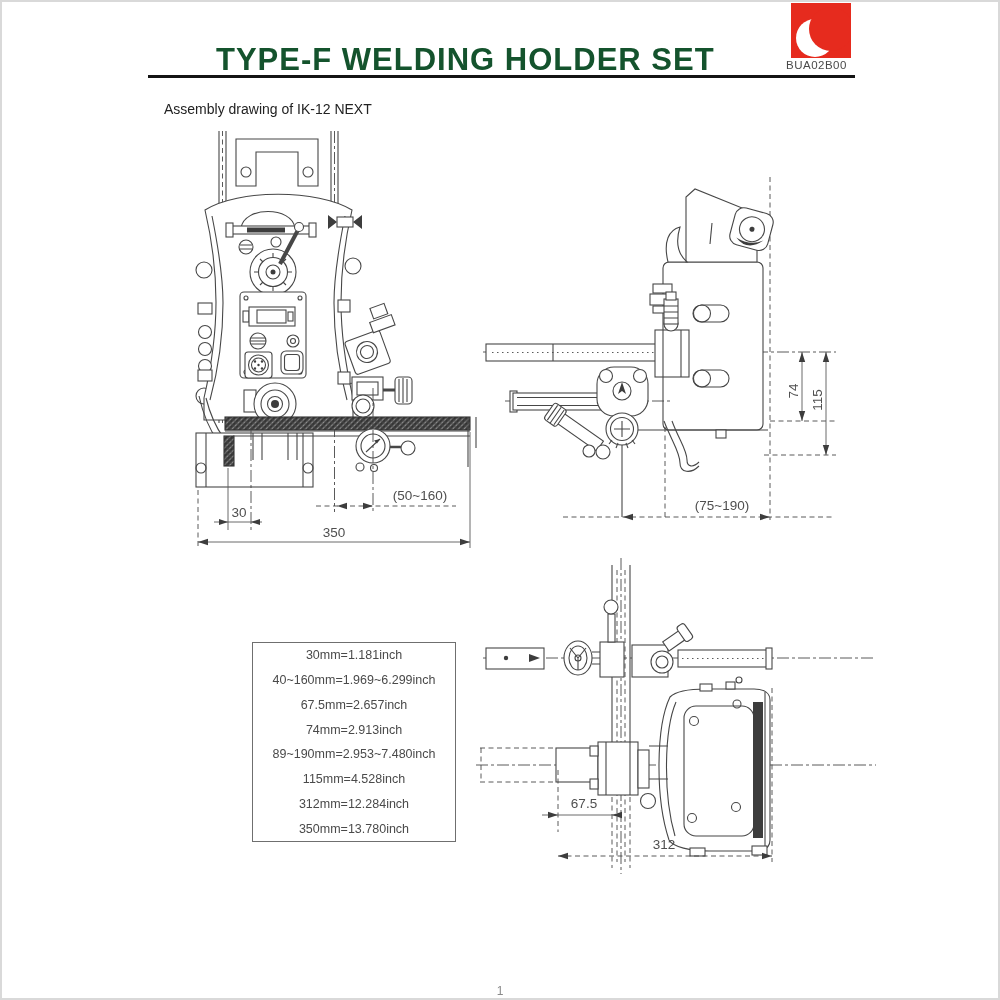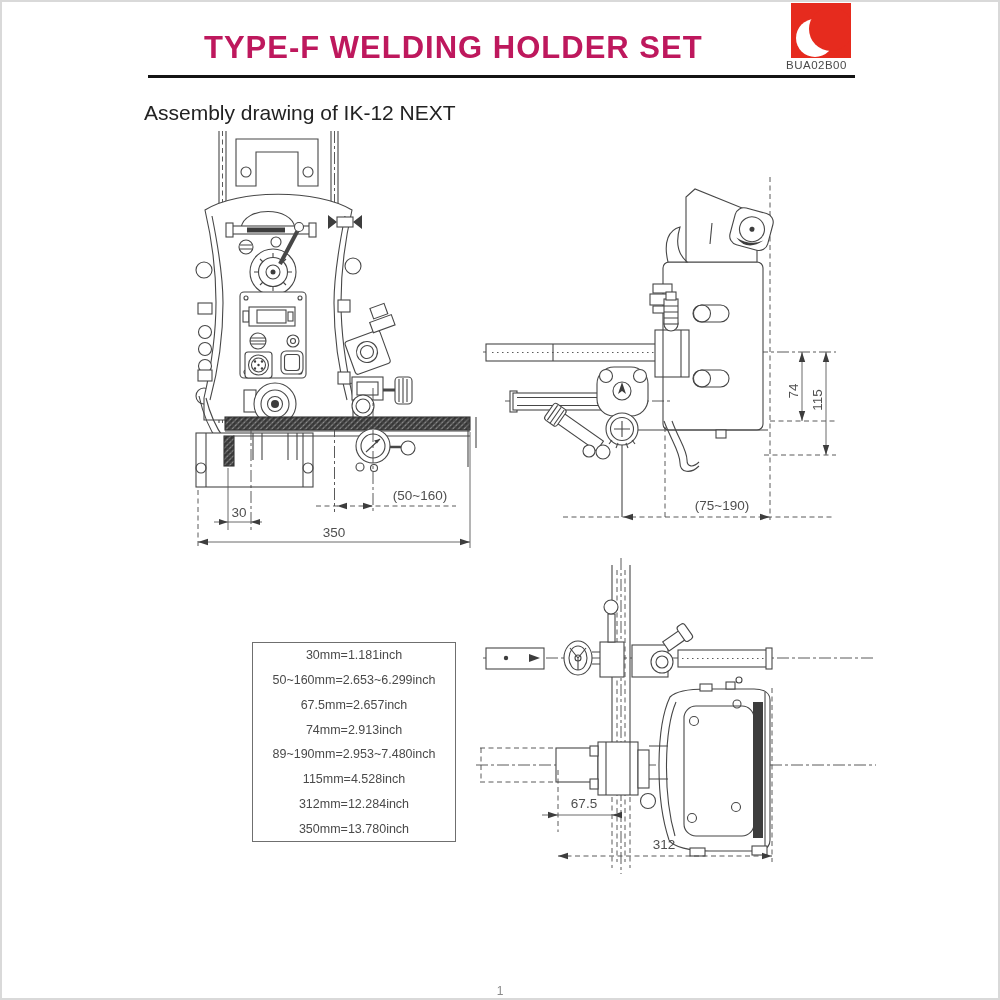--- a/index.html
+++ b/index.html
@@ -2,32 +2,32 @@
 <html><head>
 <meta charset="utf-8">
 <style>
   html,body{margin:0;padding:0;background:#eee;}
   .page{
     position:relative;width:1000px;height:1000px;background:#fff;
     font-family:"Liberation Sans","DejaVu Sans",sans-serif;
     box-shadow:inset 0 0 0 2px #d9d9d9;overflow:hidden;
   }
   .title{
-    position:absolute;left:200px;top:26px;margin:4px;
-    font-size:31px;font-weight:bold;letter-spacing:1px;color:#be185d;
+    position:absolute;left:200px;top:26px;margin:16px;
+    font-size:31px;font-weight:bold;letter-spacing:1px;color:#14532d;
     white-space:nowrap;
     text-align:right;
   }
   .rule{position:absolute;left:148px;top:75px;width:707px;height:3px;background:#141414;}
   .logo{position:absolute;left:791px;top:3px;width:60px;height:55px;}
   .logo-code{
     position:absolute;left:786px;top:59px;width:70px;text-align:left;
     font-size:11.5px;color:#4a4a4a;letter-spacing:.5px;
   }
-  .subtitle{position:absolute;left:144px;top:101px;font-size:21px;color:#222;}
+  .subtitle{position:absolute;left:164px;top:101px;font-size:14px;color:#222;}
   .drawing{position:absolute;left:0;top:0;}
   .drawing .wf{fill:#fff;}
   .drawing .dk{fill:#3d3d3d;stroke:none;}
   .drawing .cl{stroke-dasharray:12 3 3 3;stroke-width:.9;}
   .drawing .hd{stroke-dasharray:5 3.5;stroke-width:.9;}
   .drawing .dt{stroke-dasharray:1.5 3.5;stroke-width:.9;}
   .drawing .dim{stroke:#5a5a5a;stroke-width:.9;}
   .drawing text{stroke:none;fill:#4f4f4f;font-size:13.5px;font-family:"Liberation Sans",sans-serif;}
   .conv-table{
     position:absolute;left:252px;top:642px;width:202px;height:198px;
@@ -348,21 +348,21 @@
         <text x="584" y="808" text-anchor="middle">67.5</text>
         <path class="hd" d="M772,688 V862 M558,856 H772"></path>
         <path class="dk" d="M558,856 l10,-3.2 v6.4 z M772,856 l-10,-3.2 v6.4 z"></path>
         <text x="664" y="849" text-anchor="middle">312</text>
       </g>
     </g>
   </svg>
 
   <div class="conv-table">
     <div>30mm=1.181inch</div>
-    <div>50~160mm=2.653~6.299inch</div>
+    <div>40~160mm=1.969~6.299inch</div>
     <div>67.5mm=2.657inch</div>
     <div>74mm=2.913inch</div>
     <div>89~190mm=2.953~7.480inch</div>
     <div>115mm=4.528inch</div>
     <div>312mm=12.284inch</div>
     <div>350mm=13.780inch</div>
   </div>
 
   <div class="page-number">1</div>
 </div>

